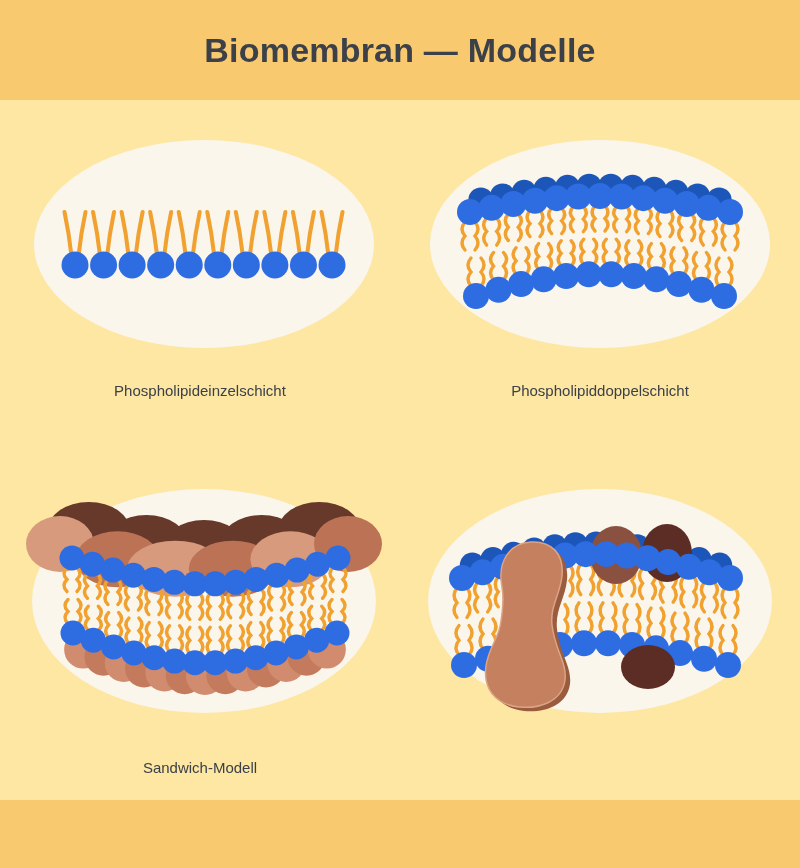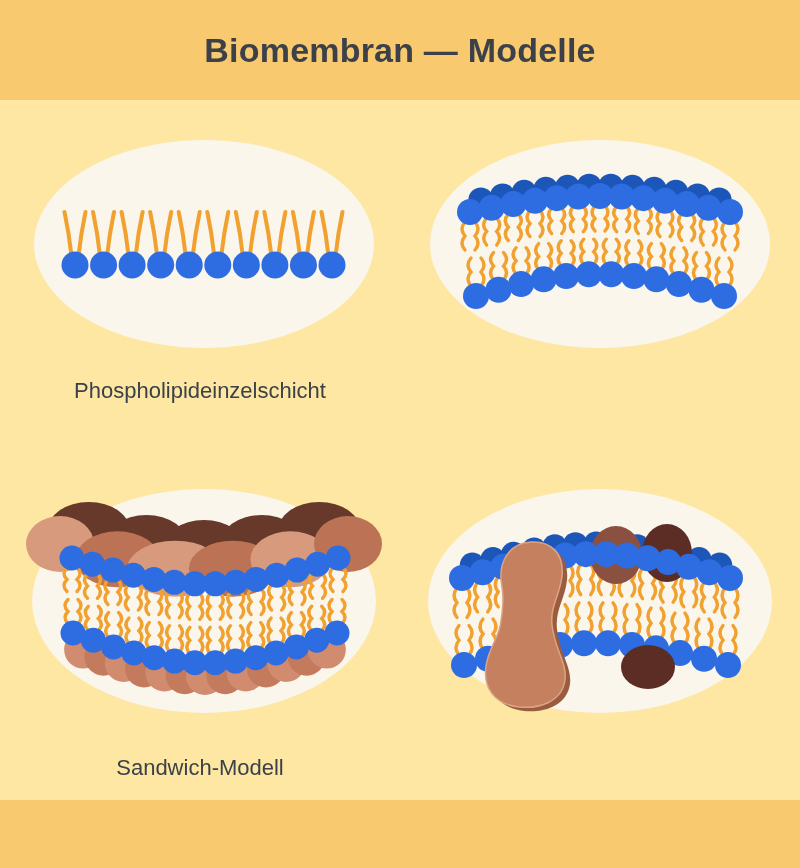--- a/index.html
+++ b/index.html
@@ -8,21 +8,21 @@
     font-family:"Liberation Sans",sans-serif;
   }
   .band{position:absolute;left:0;width:800px;}
   .band.top{top:0;height:100px;display:flex;align-items:center;justify-content:center;}
   .band.bottom{top:800px;height:68px;}
   .page-title{margin:0;font-size:34px;font-weight:700;letter-spacing:.2px;}
   .panel{position:absolute;width:400px;}
   .panel svg{display:block;}
   .panel-label{
     position:absolute;left:0;width:100%;text-align:center;
-    font-size:22px;font-weight:400;line-height:26px;
+    font-size:15px;font-weight:400;line-height:26px;
   }
   .panel.row-top{top:100px;height:355px;}
   .panel.row-bottom{top:455px;height:345px;}
   .panel.row-top .panel-label{top:278px;}
   .panel.row-bottom .panel-label{top:300px;}
   .panel.col-left{left:0;}
   .panel.col-right{left:400px;}
 </style>
 </head>
 <body>
@@ -165,20 +165,21 @@
           <circle cx="166.1818181818182" cy="175.9880961022006" r="13" fill="#2E6CE2"></circle>
           <circle cx="188.72727272727272" cy="174.2239282786195" r="13" fill="#2E6CE2"></circle>
           <circle cx="211.27272727272725" cy="174.22392827861947" r="13" fill="#2E6CE2"></circle>
           <circle cx="233.8181818181818" cy="175.9880961022006" r="13" fill="#2E6CE2"></circle>
           <circle cx="256.3636363636364" cy="179.3735093642063" r="13" fill="#2E6CE2"></circle>
           <circle cx="278.90909090909093" cy="184.10590201597685" r="13" fill="#2E6CE2"></circle>
           <circle cx="301.45454545454544" cy="189.80188374948852" r="13" fill="#2E6CE2"></circle>
           <circle cx="324" cy="196" r="13" fill="#2E6CE2"></circle>
         </g>
       </svg>
+    <div class="panel-label" style="color: rgb(59, 64, 73);">Phospholipiddoppelschicht</div>
   </div>
 
   <div class="panel row-bottom col-left">
     <svg id="svg-sandwich" width="400" height="270" viewBox="0 0 400 270">
         <ellipse cx="204" cy="146" rx="172" ry="112" fill="#FBF6EC"></ellipse>
         <g>
           <ellipse cx="88.8" cy="77.03444185374863" rx="42" ry="30" fill="#67392A"></ellipse>
           <ellipse cx="146.39999999999998" cy="90.03444185374863" rx="42" ry="30" fill="#67392A"></ellipse>
           <ellipse cx="204" cy="95" rx="42" ry="30" fill="#67392A"></ellipse>
           <ellipse cx="261.6" cy="90.03444185374863" rx="42" ry="30" fill="#67392A"></ellipse>

